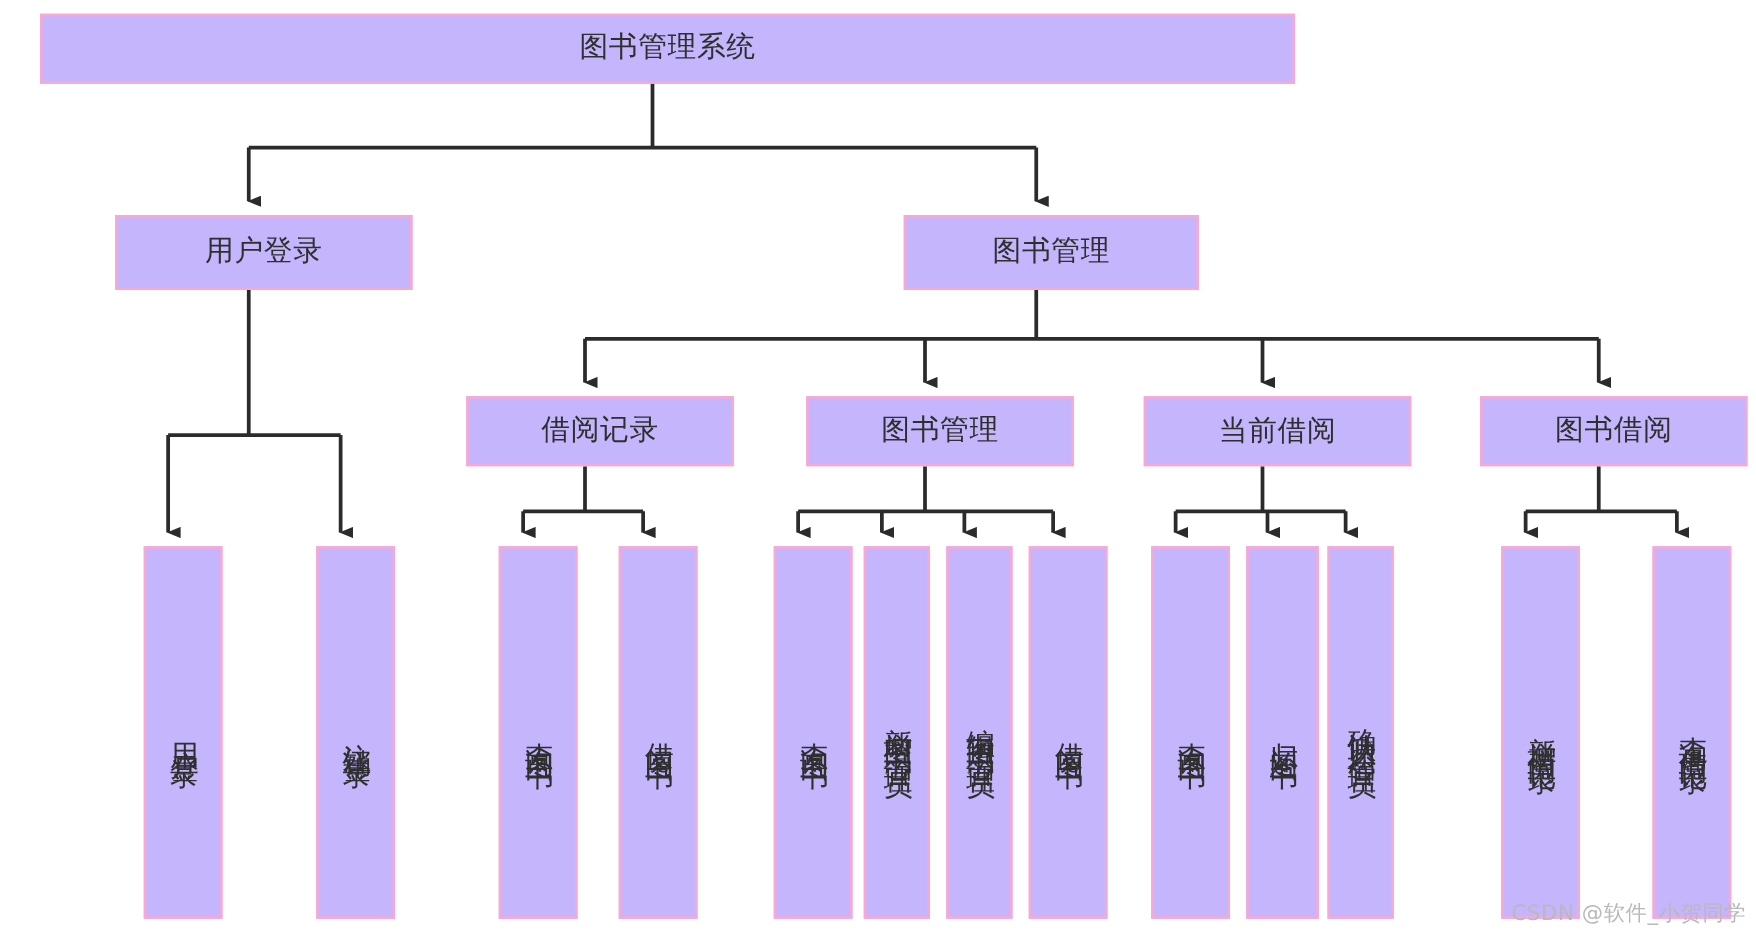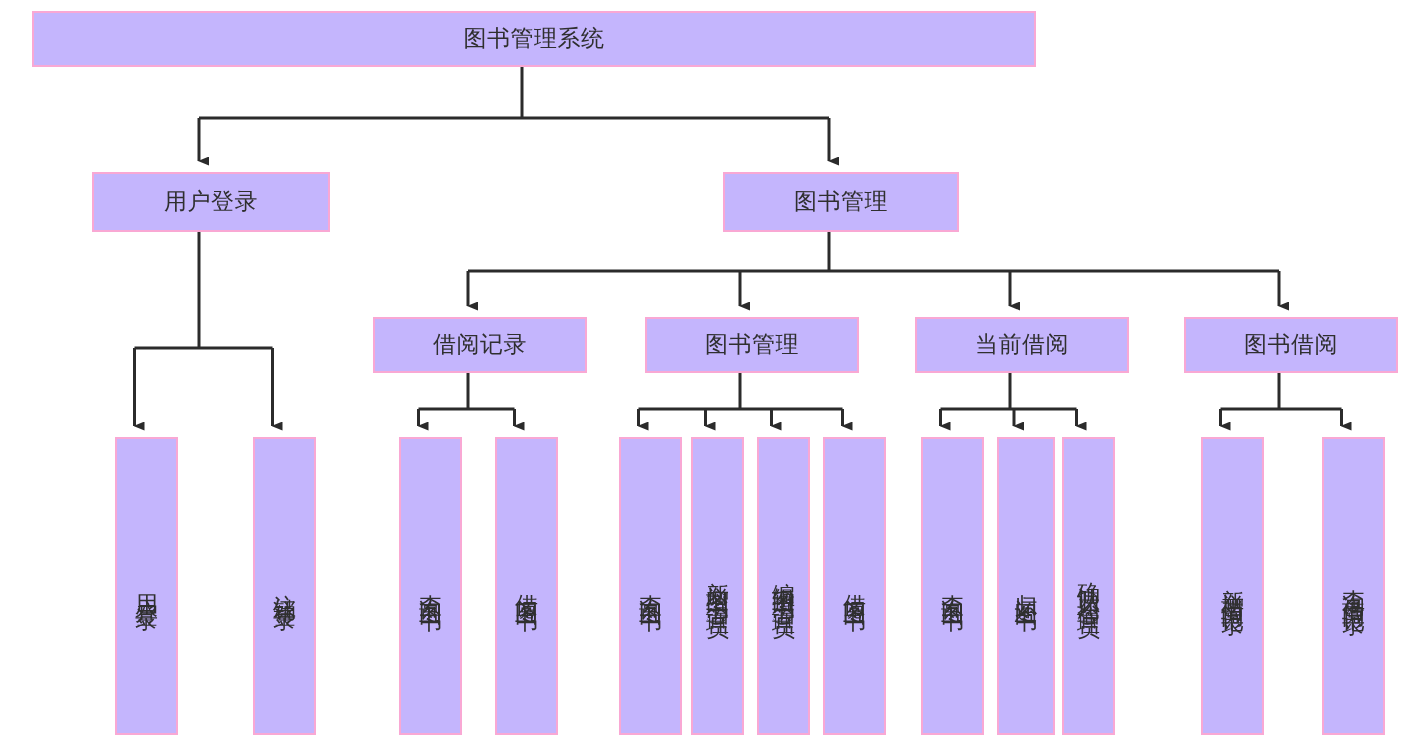--- a/index.html
+++ b/index.html
@@ -175,13 +175,14 @@
         <span class="node-label">确认归还（管理员）</span>
       </div>
       <div class="node vertical" style="left: 1189px; top: 437px; width: 63px; height: 298px;">
         <span class="node-label">新增借阅记录</span>
       </div>
       <div class="node vertical" style="left: 1310px; top: 437px; width: 63px; height: 298px;">
         <span class="node-label">查询借阅记录</span>
       </div>
     </div>
 
+  <div id="watermark">CSDN @软件_小贺同学</div>
 </div>
 
 </body></html>

